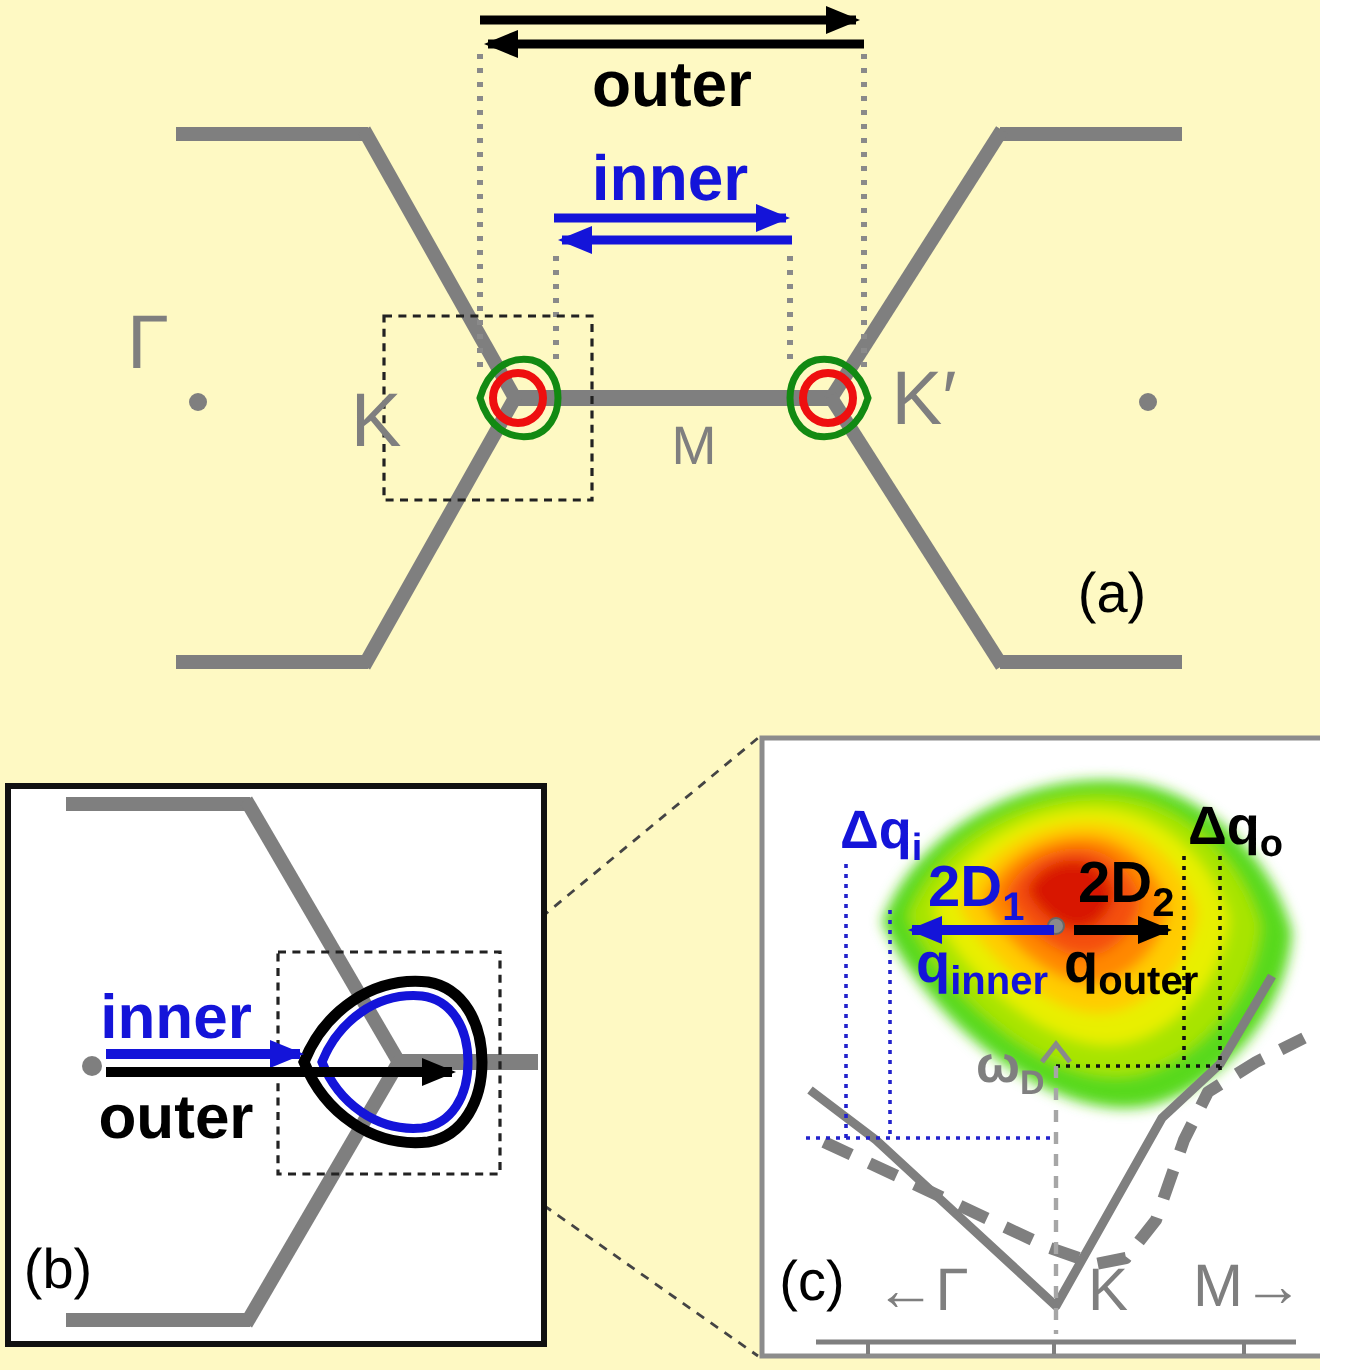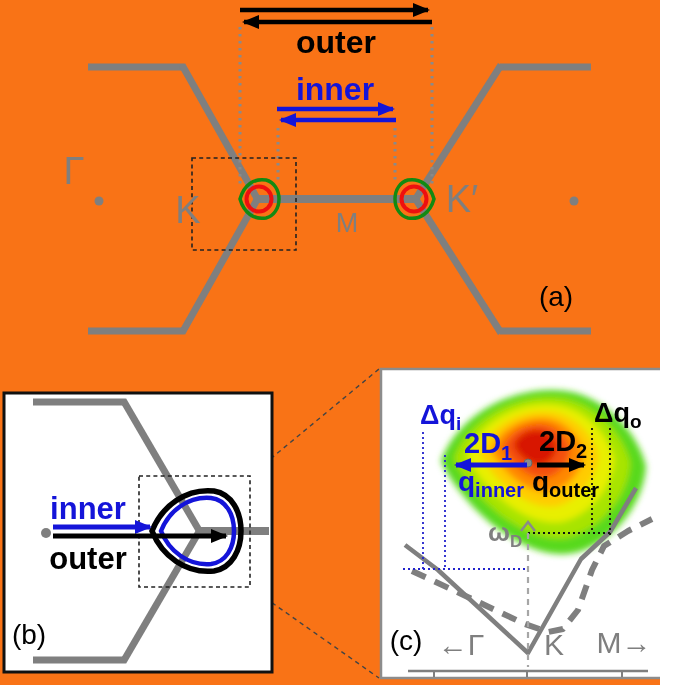--- a/index.html
+++ b/index.html
@@ -1,16 +1,16 @@
 <!DOCTYPE html>
 <html><head>
 <meta charset="utf-8">
 <style>
   html,body{margin:0;padding:0;background:#ffffff;}
-  .fig{width:660px;height:685px;position:relative;background:#f97316;overflow:hidden;
+  .fig{width:660px;height:685px;position:relative;background:#fef9c3;overflow:hidden;
        font-family:"Liberation Sans", sans-serif;}
   svg{display:block;}
   text{font-family:"Liberation Sans", sans-serif;}
   .gray-lbl{fill:#7f7f7f;}
   .blue-lbl{fill:#1414d9;font-weight:bold;}
   .black-lbl{fill:#000;font-weight:bold;}
   .tag{fill:#000;}
   .sub{font-size:19px;}
 </style>
 </head>

